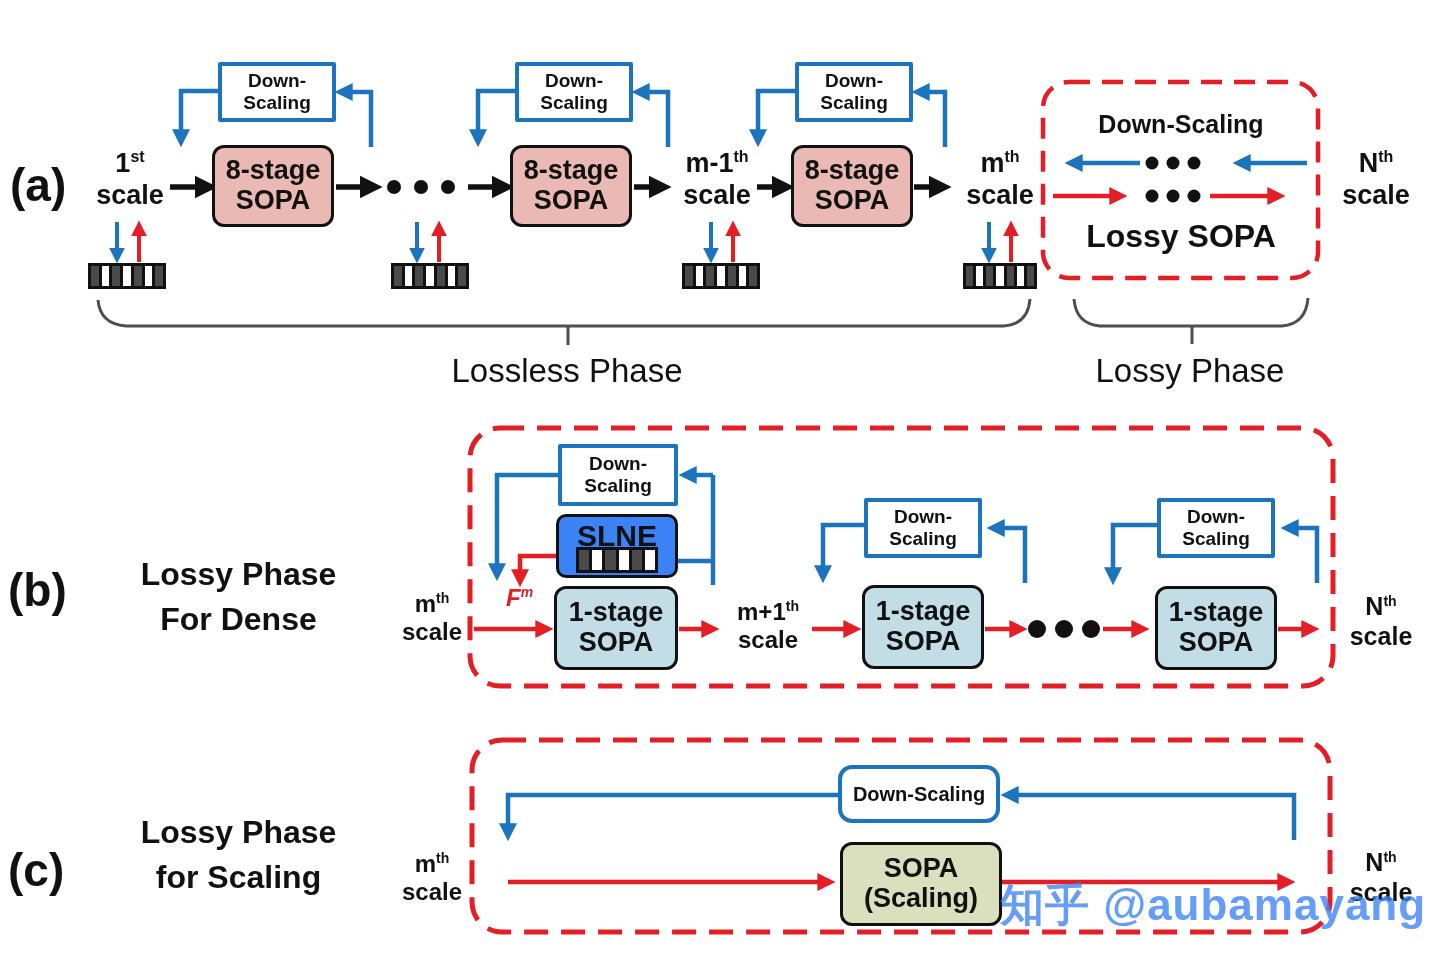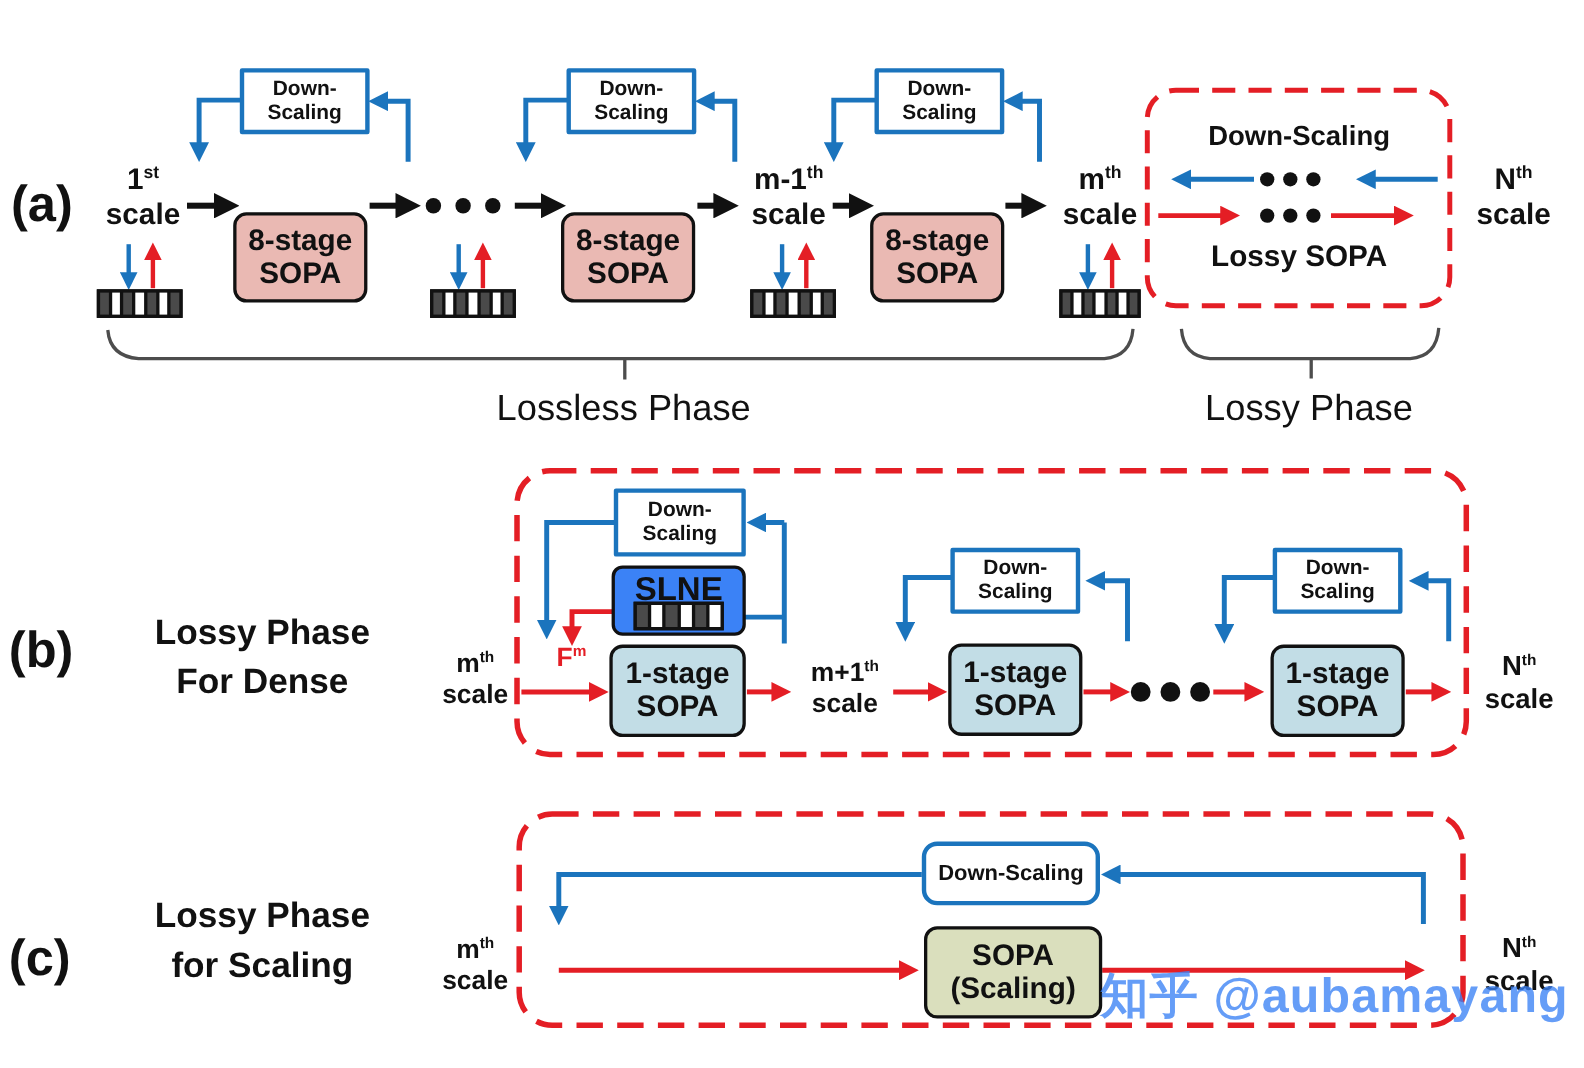--- a/index.html
+++ b/index.html
@@ -5,40 +5,40 @@
   html,body{margin:0;padding:0;background:#fff;}
   .stage{position:relative;width:1440px;height:971px;background:#ffffff;overflow:hidden;
          font-family:"Liberation Sans",sans-serif;color:#111;}
   svg.layer{position:absolute;left:0;top:0;width:1440px;height:971px;}
 
   .box{position:absolute;box-sizing:border-box;display:flex;flex-direction:column;
        align-items:center;justify-content:center;text-align:center;font-weight:bold;color:#111;}
   .ds{border:4px solid #1b74bd;border-radius:2px;background:#fff;font-size:19px;line-height:1.15;}
   .ds-single{border:4px solid #1b74bd;border-radius:14px;background:#fff;font-size:20px;}
   .sopa{border:3px solid #111;border-radius:12px;font-size:27px;line-height:1.1;}
-  .pink{background:#eab9b3;margin-top:48px;}
+  .pink{background:#eab9b3;}
   .lblue{background:#c2dde6;}
   .olive{background:#dadfbd;}
   .slne-box{border:3px solid #111;border-radius:10px;background:#3b82f6;
             font-size:30px;line-height:1;justify-content:flex-start;padding-top:4px;}
 
   .membar{position:absolute;display:flex;background:#111;border:3px solid #111;gap:3px;box-sizing:border-box;}
   .membar i{flex:1;background:#fff;}
   .membar i.d{background:#4a4a4a;}
 
   .scale{position:absolute;text-align:center;font-weight:bold;font-size:27px;line-height:1.18;}
   .scale sup{font-size:16px;line-height:0;text-align:right;}
   .scale.sm{font-size:24px;}
   .scale.sm sup{font-size:14px;}
 
   .tag{position:absolute;font-size:46px;font-weight:bold;}
   .phase{position:absolute;font-size:33px;font-weight:normal;text-align:center;}
   .title{position:absolute;font-size:32px;font-weight:bold;text-align:center;line-height:1.4;}
   .boxtitle{position:absolute;font-weight:bold;text-align:center;}
-  .fm{position:absolute;color:#e41e25;font-weight:bold;font-size:24px;}
+  .fm{position:absolute;color:#e41e25;font-weight:bold;font-size:24px;font-style:italic;}
   .fm sup{font-size:14px;line-height:0;}
   .wm{position:absolute;font-size:44px;color:#3b82f6;opacity:.78;letter-spacing:1px;white-space:nowrap;font-weight:bold;}
 </style>
 </head>
 <body>
 
 <div class="stage">
 
   <svg class="layer">
     <defs>
@@ -221,21 +221,21 @@
     <i class="d"></i>
       <i></i>
       <i class="d"></i>
       <i></i>
       <i class="d"></i>
       <i></i>
       <i class="d"></i>
   </div>
 
   <div class="boxtitle" style="left:1048px;top:110px;width:266px;font-size:25px">Down-Scaling</div>
-  <div class="boxtitle" style="left:1048px;top:218px;width:266px;font-size:27px">Lossy SOPA</div>
+  <div class="boxtitle" style="left:1048px;top:218px;width:266px;font-size:32px">Lossy SOPA</div>
 
   <div class="scale" style="left:1330px;top:148px;width:92px">
     <span>N</span><sup>th</sup><br>
     <span>scale</span>
   </div>
 
   <div class="phase" style="left:417px;top:352px;width:300px">Lossless Phase</div>
   <div class="phase" style="left:1062px;top:352px;width:256px">Lossy Phase</div>
 
   <div class="tag" style="left:8px;top:563px">(b)</div>

